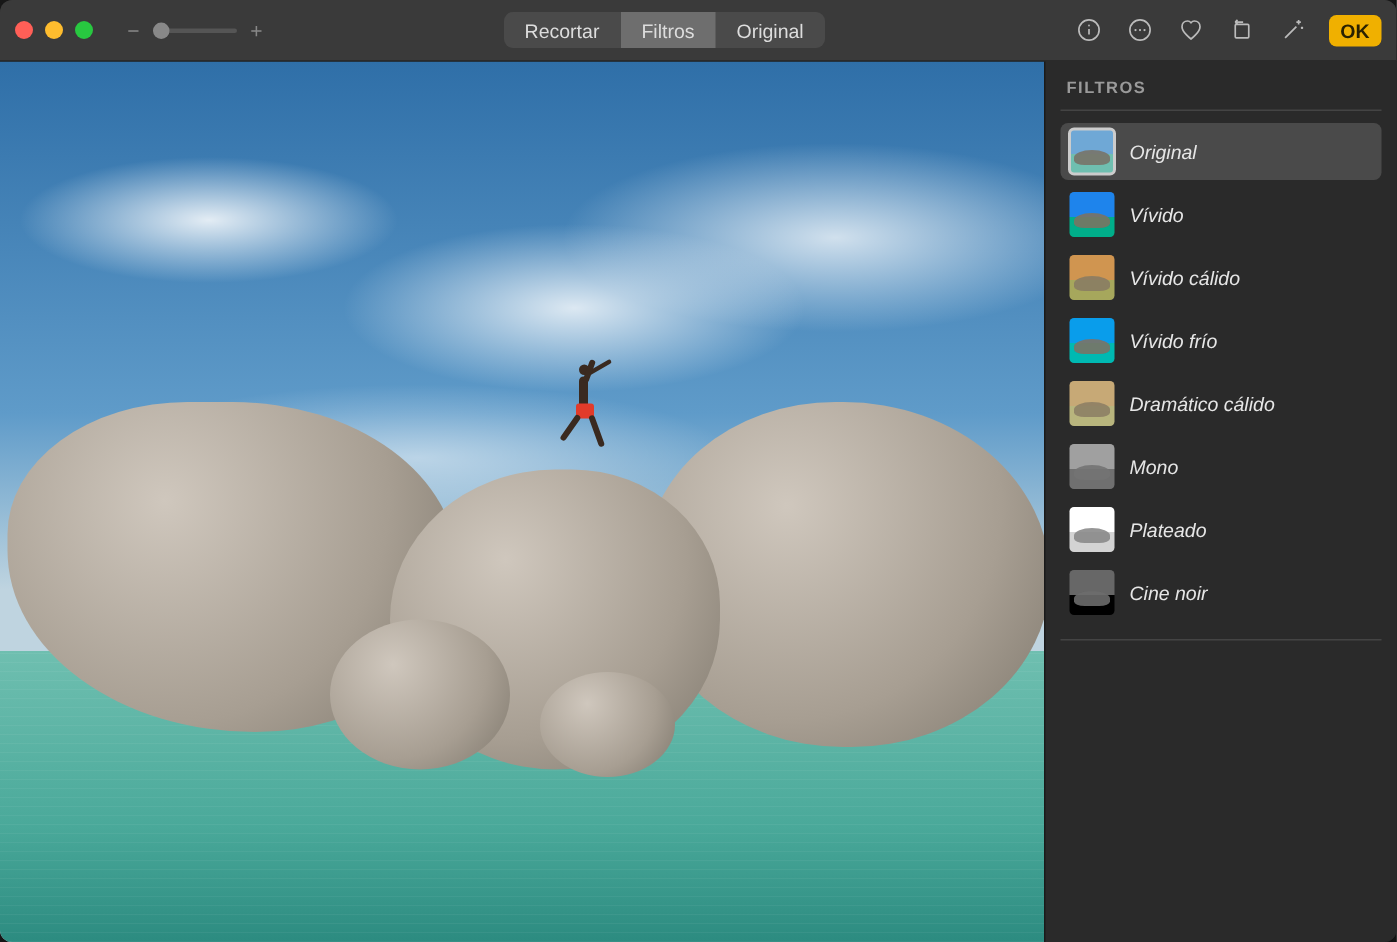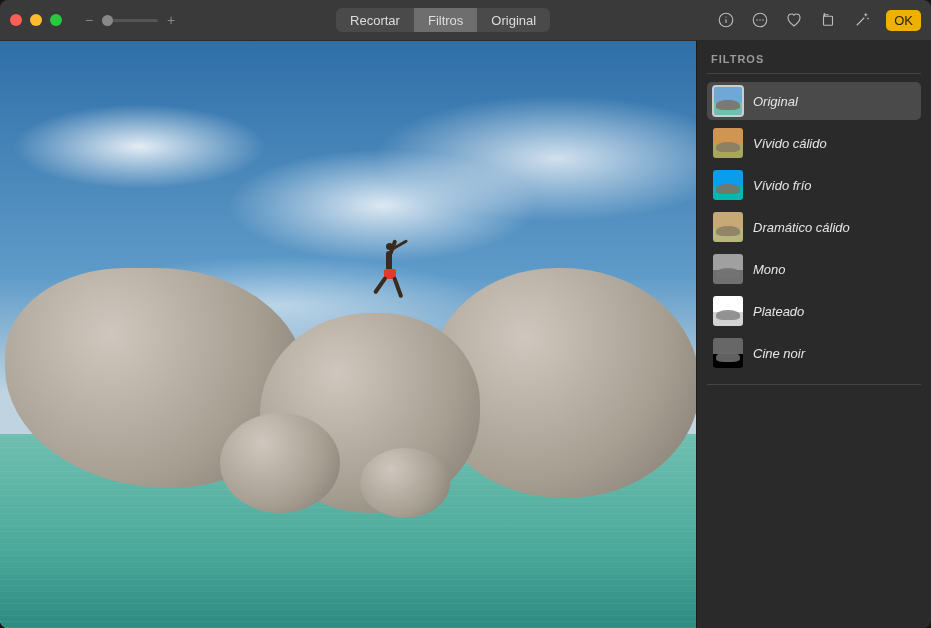--- a/index.html
+++ b/index.html
@@ -15,21 +15,21 @@
   .zoom-track{width:56px;height:3px;background:#555;border-radius:2px;position:relative;}
   .zoom-thumb{position:absolute;left:0;top:-4px;width:11px;height:11px;border-radius:50%;background:#888;}
   .zoom-btn{width:14px;text-align:center;color:#888;font-size:14px;line-height:1;}
   .spacer{flex:1;}
   .seg{display:flex;background:#4a4a4a;border-radius:6px;overflow:hidden;height:24px;}
   .seg button{background:transparent;border:none;color:#ddd;padding:0 14px;font-size:13px;cursor:pointer;font-family:inherit;}
   .seg button.active{background:#6e6e6e;}
   .tb-icons{display:flex;align-items:center;gap:14px;margin-left:8px;}
   .tb-icon{width:20px;height:20px;display:flex;align-items:center;justify-content:center;color:#bbb;cursor:pointer;}
   .tb-icon svg{width:18px;height:18px;stroke:#bbb;fill:none;stroke-width:1.5;}
-  .ok-btn{background:#f0b000;color:#2a2200;font-weight:400;border:none;border-radius:5px;padding:3px 8px;font-size:13px;cursor:pointer;font-family:inherit;}
+  .ok-btn{background:#f0b000;color:#2a2200;font-weight:700;border:none;border-radius:5px;padding:3px 8px;font-size:13px;cursor:pointer;font-family:inherit;}
   
   .body{flex:1;display:flex;min-height:0;}
   .viewer{flex:1;background:#141414;display:flex;align-items:flex-start;justify-content:center;overflow:hidden;}
   .photo{width:100%;height:100%;position:relative;overflow:hidden;}
   
   .sky{position:absolute;inset:0;background:linear-gradient(to bottom,#2f6fa8 0%,#5f9bc9 40%,#a6c6da 55%,#bfd4e0 60%);}
   .clouds{position:absolute;inset:0;background:
      radial-gradient(ellipse 180px 60px at 20% 18%,rgba(255,255,255,.85),transparent 70%),
      radial-gradient(ellipse 220px 80px at 55% 28%,rgba(255,255,255,.8),transparent 70%),
      radial-gradient(ellipse 260px 90px at 80% 20%,rgba(255,255,255,.75),transparent 70%),
@@ -158,20 +158,26 @@
       <div class="side-title">FILTROS</div>
       <div class="divider"></div>
       <div class="filter-list" id="filter-list">
           <div class="filter-item selected">
             <div class="thumb selected-thumb" style="background:linear-gradient(to bottom,#6fa8d6 55%,#6fbfb0 55%);">
               <div style="position: absolute; left: 3px; right: 3px; bottom: 6px; height: 10px; background: rgba(120, 115, 105, 0.9); border-radius: 50% 50% 30% 30%;"></div>
             </div>
             <span class="flabel">Original</span>
           </div>
           <div class="filter-item">
+            <div class="thumb" style="background:linear-gradient(to bottom,#3f7fc0 55%,#2f9f88 55%);filter:saturate(1.6);">
+              <div style="position: absolute; left: 3px; right: 3px; bottom: 6px; height: 10px; background: rgba(120, 115, 105, 0.9); border-radius: 50% 50% 30% 30%;"></div>
+            </div>
+            <span class="flabel">Vívido</span>
+          </div>
+          <div class="filter-item">
             <div class="thumb" style="background:linear-gradient(to bottom,#c08850 55%,#8f9f5f 55%);filter:sepia(.4) saturate(1.4);">
               <div style="position: absolute; left: 3px; right: 3px; bottom: 6px; height: 10px; background: rgba(120, 115, 105, 0.9); border-radius: 50% 50% 30% 30%;"></div>
             </div>
             <span class="flabel">Vívido cálido</span>
           </div>
           <div class="filter-item">
             <div class="thumb" style="background:linear-gradient(to bottom,#3f8fe0 55%,#2fa8b8 55%);filter:saturate(1.5) hue-rotate(-10deg);">
               <div style="position: absolute; left: 3px; right: 3px; bottom: 6px; height: 10px; background: rgba(120, 115, 105, 0.9); border-radius: 50% 50% 30% 30%;"></div>
             </div>
             <span class="flabel">Vívido frío</span>

